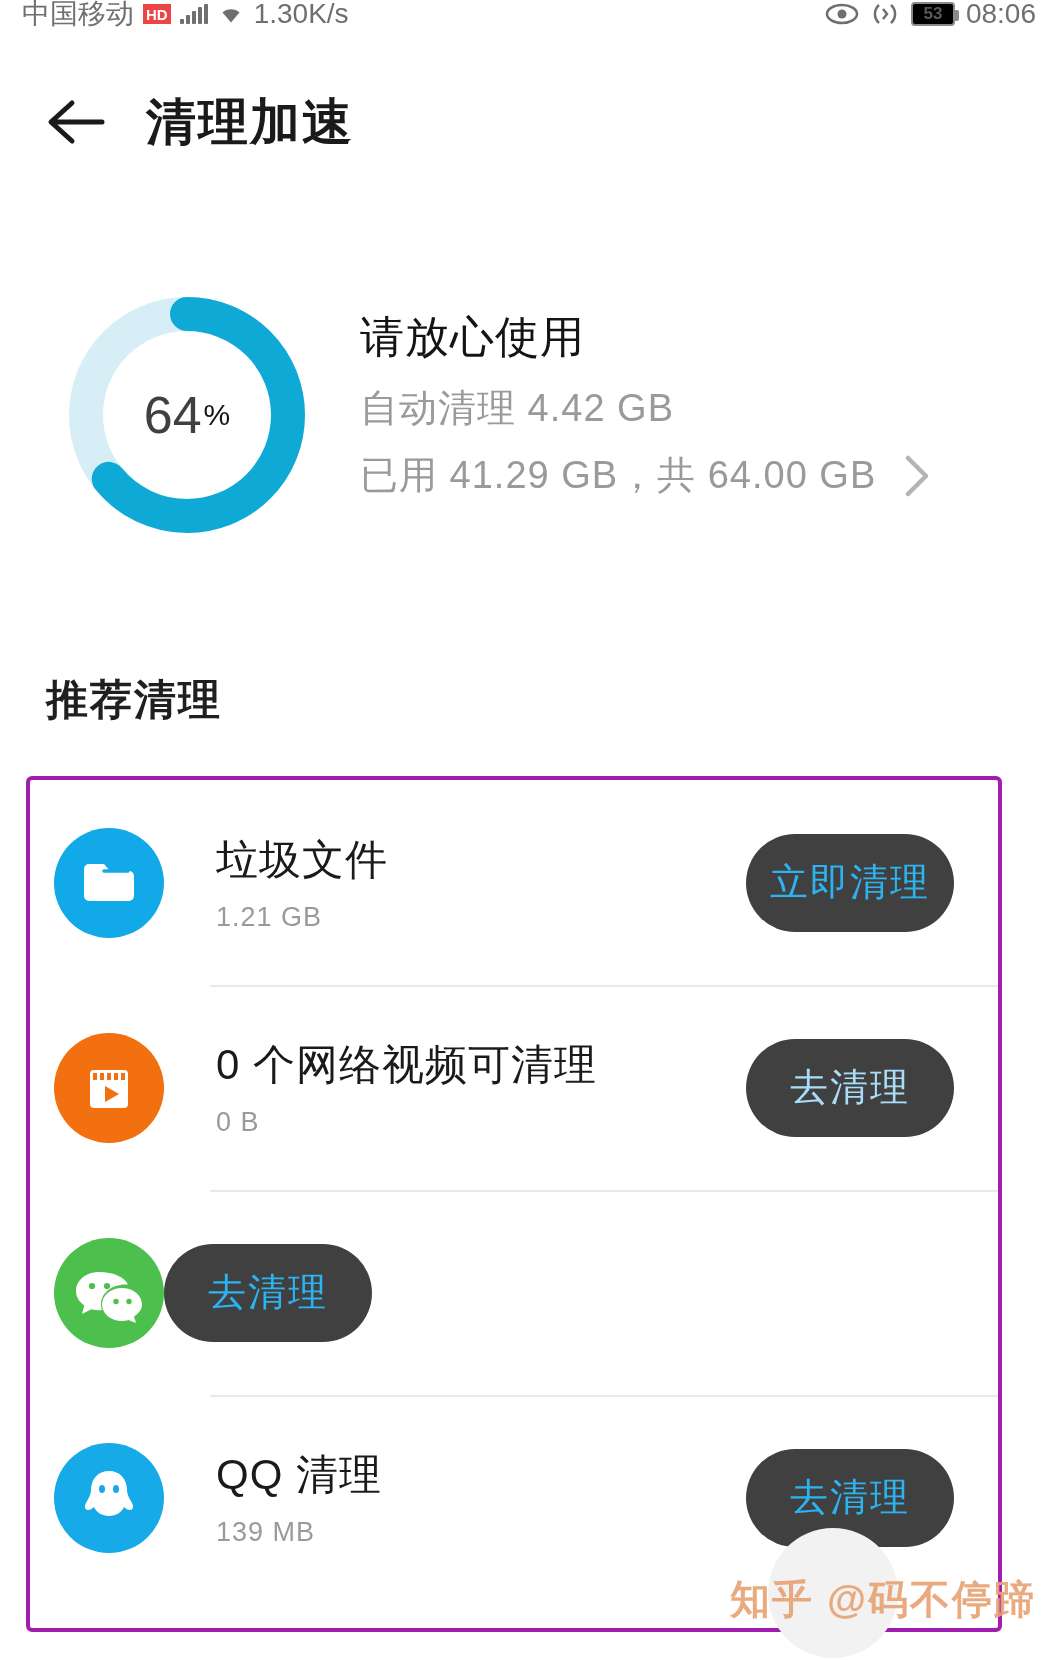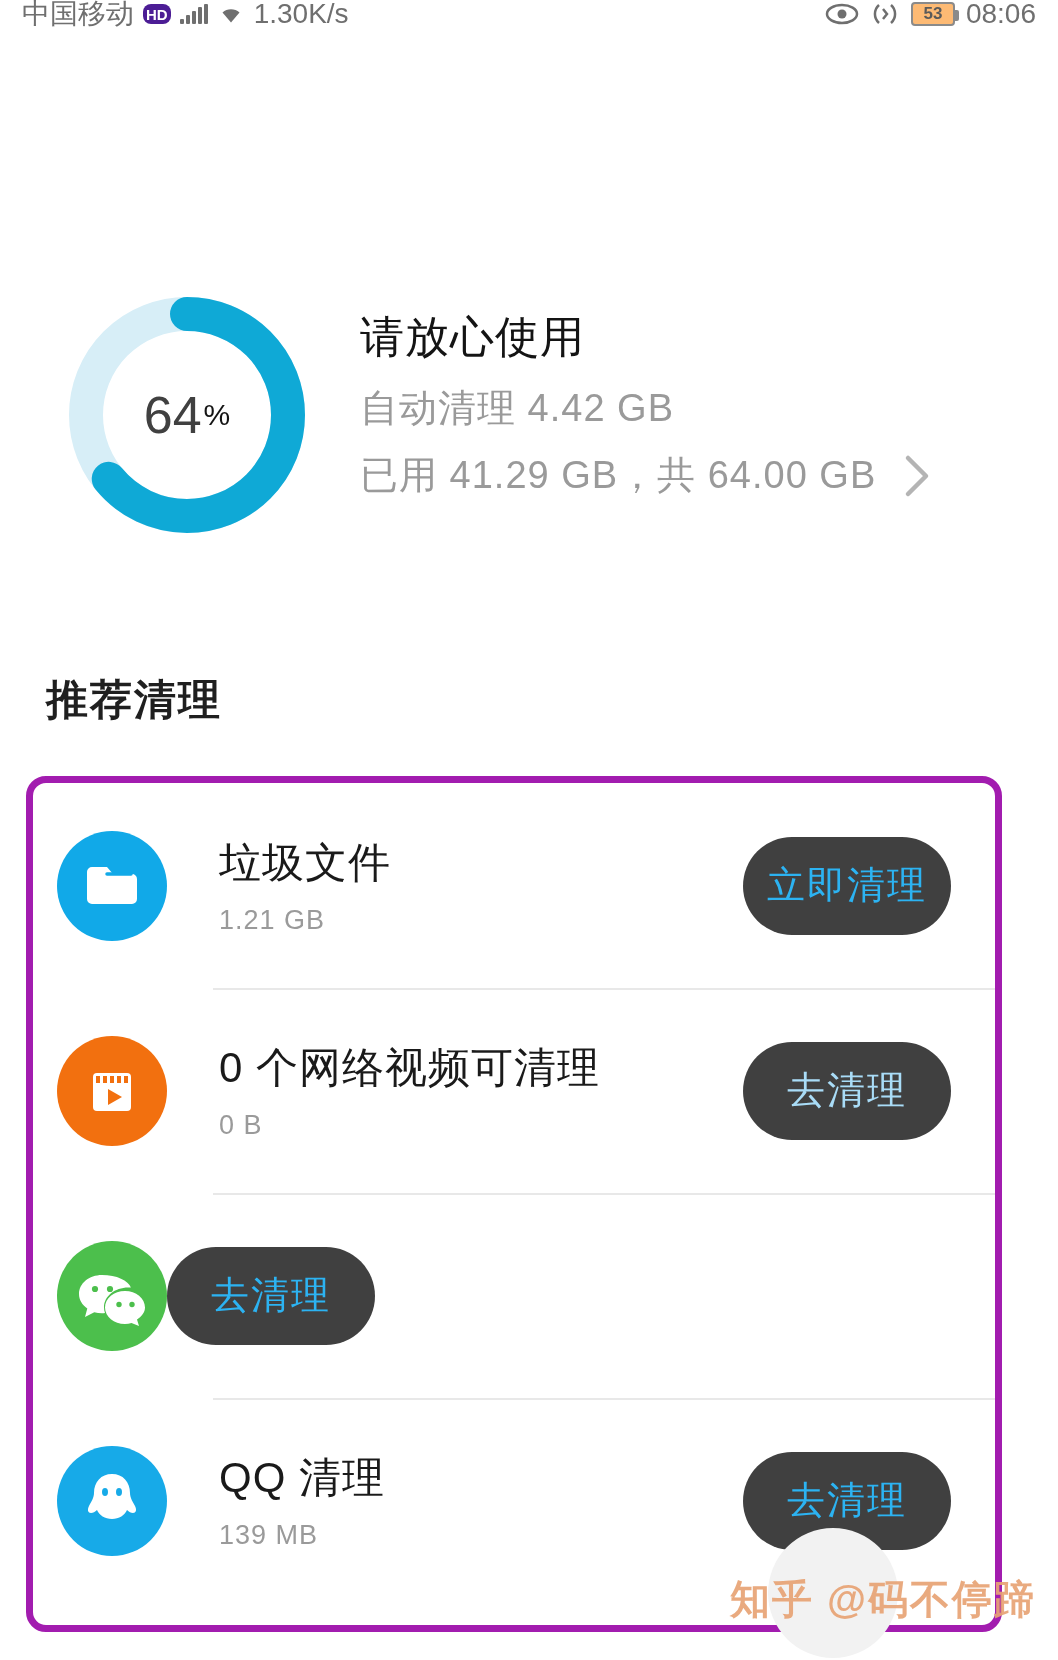--- a/index.html
+++ b/index.html
@@ -18,36 +18,36 @@
     padding:0 22px;
     color:#7c7c7c;
   }
   .sb-left { display:flex; align-items:center; gap:9px; margin-top:-6px; }
   .sb-right { display:flex; align-items:center; gap:11px; margin-top:-6px; }
   .sb-carrier { font-size:28px; color:#6f6f6f; letter-spacing:0px; }
   .sb-speed { font-size:28px; color:#6f6f6f; }
   .sb-time  { font-size:28px; color:#6f6f6f; }
 
   .hd-badge {
-    font-size:15px; font-weight:bold; color:#fff; background:#4c1d95;
-    border-radius:8px; padding:1px 3px; line-height:1;
+    font-size:15px; font-weight:bold; color:#fff; background:#ef4444;
+    border-radius:0; padding:1px 3px; line-height:1;
     display:inline-flex; align-items:center; height:20px;
   }
   .bars { display:flex; align-items:flex-end; gap:2px; height:20px; }
   .bars i { display:block; width:4px; background:#6f6f6f; border-radius:1px; }
   .bars i:nth-child(1){height:5px;} .bars i:nth-child(2){height:9px;}
   .bars i:nth-child(3){height:13px;} .bars i:nth-child(4){height:17px;}
   .bars i:nth-child(5){height:20px;}
 
   .icon-svg { display:block; }
 
   .batt {
     position:relative; display:inline-flex; align-items:center; justify-content:center;
     width:44px; height:24px; border:2px solid #8a8a8a; border-radius:4px;
-    background:#fdba74; font-size:17px; color:#5a5a5a; font-weight:bold;
+    background:#000000; font-size:17px; color:#5a5a5a; font-weight:bold;
   }
   .batt::after{
     content:""; position:absolute; right:-6px; top:6px; width:4px; height:11px;
     background:#8a8a8a; border-radius:0 2px 2px 0;
   }
 
   
   .header { position:absolute; top:72px; left:0; width:1058px; height:100px;
             display:flex; align-items:center; }
   .back-btn { width:92px; height:92px; margin-left:30px;
@@ -71,21 +71,21 @@
               display:flex; align-items:center; }
   .chev { margin-left:26px; display:flex; align-items:center; }
 
   
   .sect-title { position:absolute; top:672px; left:46px;
                 font-size:42px; color:#1f1f1f; font-weight:bold; letter-spacing:2px; }
 
   
   .hl-box {
     position:absolute; left:26px; top:776px; width:976px; height:856px;
-    border:7px solid #a21caf; border-radius:20px; background:#fff;
+    border:4px solid #a21caf; border-radius:6px; background:#fff;
     overflow:hidden;
   }
   .list { position:absolute; left:0; top:0; width:100%; }
   .row { position:relative; height:205px; display:flex; align-items:center; padding:0 0 0 24px; }
   .row + .row .divider {
     position:absolute; top:0; left:180px; right:0; height:2px; background:#e8e8e8;
   }
   .row-icon { width:110px; height:110px; border-radius:50%;
               display:flex; align-items:center; justify-content:center; flex:0 0 auto; }
   .row-text { margin-left:52px; flex:1 1 auto; }
@@ -145,20 +145,30 @@
           <path d="M9 3 A12 12 0 0 0 9 21" fill="none" stroke="#6f6f6f" stroke-width="2.5"></path>
           <path d="M21 3 A12 12 0 0 1 21 21" fill="none" stroke="#6f6f6f" stroke-width="2.5"></path>
           <path d="M13 7 L17 12 L13 17" fill="none" stroke="#6f6f6f" stroke-width="2.5"></path>
         </svg>
       </span>
       <span class="batt">53</span>
       <span class="sb-time">08:06</span>
     </div>
   </div>
 
+  <div class="header">
+    <div class="back-btn">
+      <span>
+        <svg class="icon-svg" width="64" height="54" viewBox="0 0 64 54">
+          <path d="M58 27 H8 M28 8 L7 27 L28 46" fill="none" stroke="#1a1a1a" stroke-width="5" stroke-linecap="round" stroke-linejoin="round"></path>
+        </svg>
+      </span>
+    </div>
+    <div class="page-title">清理加速</div>
+  </div>
 
   <div class="summary">
     <div class="ring-wrap">
       <svg class="icon-svg" width="250" height="250" viewBox="0 0 250 250">
         <circle id="ringTrack" cx="125" cy="125" r="101" fill="none" stroke="#d7eef7" stroke-width="34"></circle>
         <circle id="ringArc" cx="125" cy="125" r="101" fill="none" stroke="#0fa9d6" stroke-width="34" stroke-linecap="round" transform="rotate(-90 125 125)" stroke-dasharray="406.14509825608843 634.6017160251382"></circle>
       </svg>
       <div class="ring-txt">
         <span class="ring-num">64</span>
         <span class="ring-pct">%</span>

